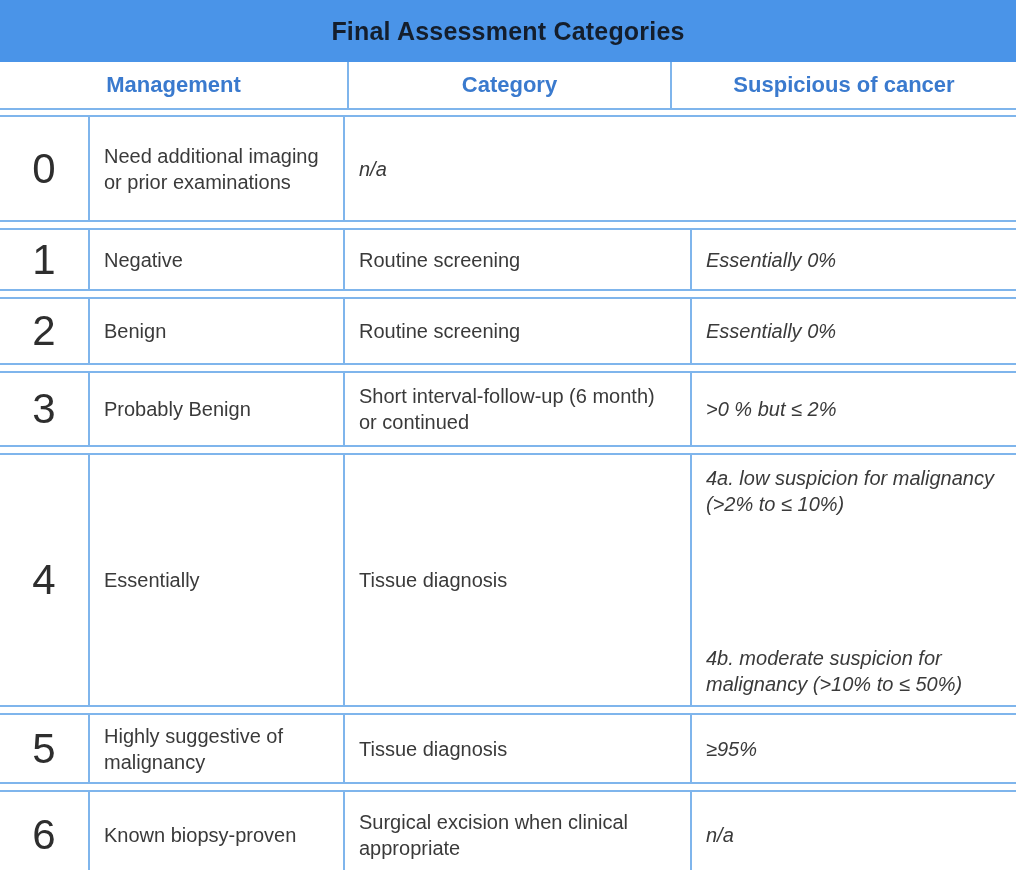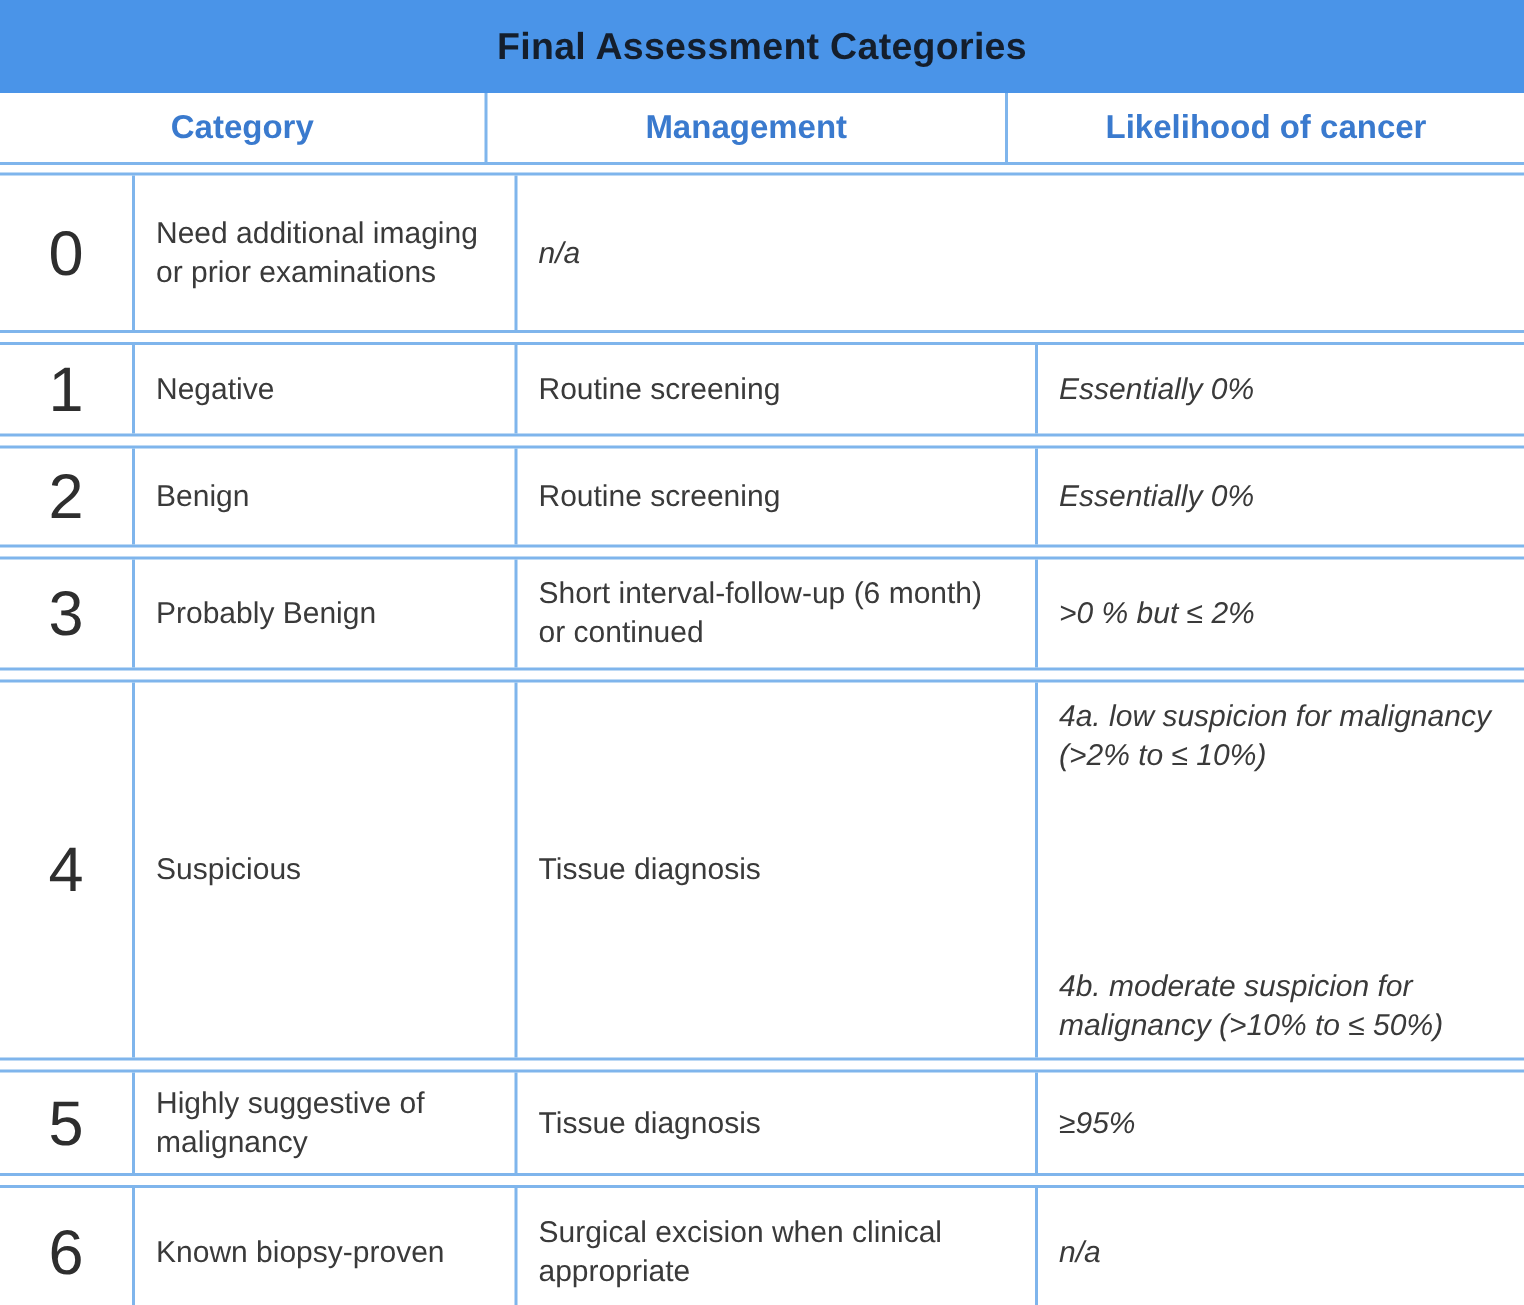--- a/index.html
+++ b/index.html
@@ -104,23 +104,23 @@
 </head>
 <body>
 
 <div class="screen">
 
   <div class="title-band">
     <span class="title">Final Assessment Categories</span>
   </div>
 
   <div class="header-row">
+    <div class="hcell h-management">Management</div>
     <div class="hcell h-category">Category</div>
-    <div class="hcell h-management">Management</div>
-    <div class="hcell h-likelihood">Likelihood of cancer</div>
+    <div class="hcell h-likelihood">Suspicious of cancer</div>
   </div>
 
   <div class="row row-0">
     <div class="cell c-num">0</div>
     <div class="cell c-cat">Need additional imaging or prior examinations</div>
     <div class="cell c-like">n/a</div>
   </div>
 
   <div class="row row-1">
     <div class="cell c-num">1</div>
@@ -138,21 +138,21 @@
 
   <div class="row row-3">
     <div class="cell c-num">3</div>
     <div class="cell c-cat">Probably Benign</div>
     <div class="cell c-mgmt">Short interval-follow-up (6 month) or continued</div>
     <div class="cell c-like">&gt;0 % but ≤ 2%</div>
   </div>
 
   <div class="row row-4">
     <div class="cell c-num">4</div>
-    <div class="cell c-cat">Suspicious</div>
+    <div class="cell c-cat">Essentially</div>
     <div class="cell c-mgmt">Tissue diagnosis</div>
     <div class="cell c-like multi">
       <p>4a. low suspicion for malignancy (&gt;2% to ≤ 10%)</p>
       <p>4b. moderate suspicion for malignancy (&gt;10% to ≤ 50%)</p>
     </div>
   </div>
 
   <div class="row row-5">
     <div class="cell c-num">5</div>
     <div class="cell c-cat">Highly suggestive of malignancy</div>

